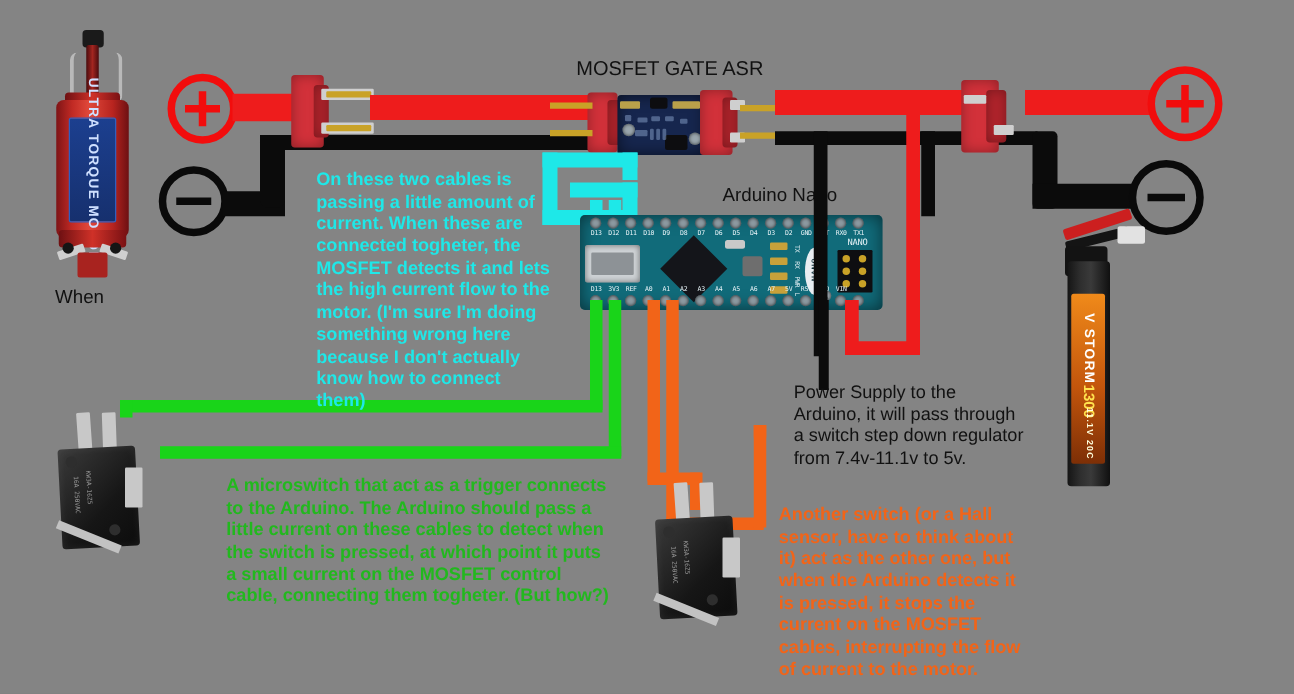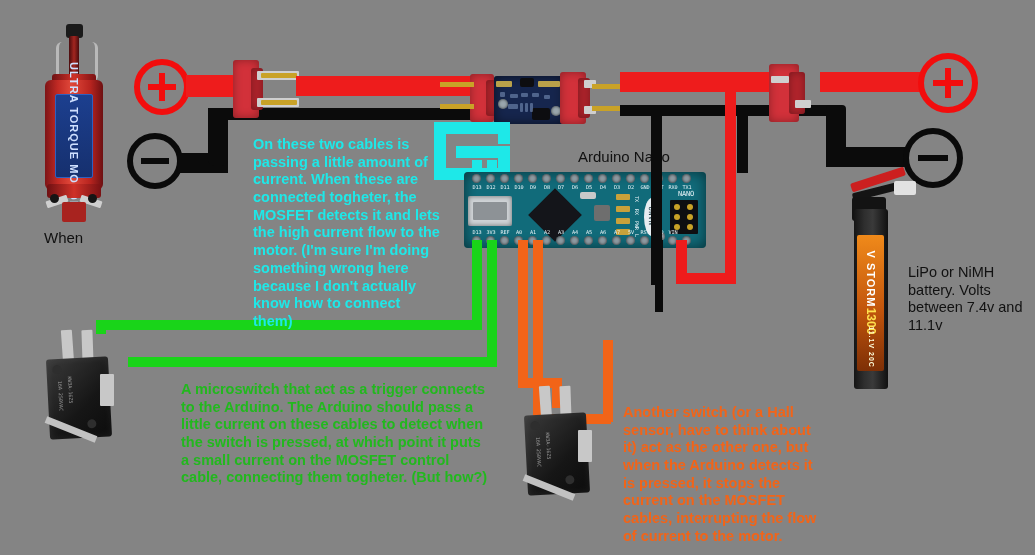--- a/index.html
+++ b/index.html
@@ -140,20 +140,21 @@
     <div class="body" style="left:6px;top:0px;width:26px;height:58px;"></div>
     <div class="body dark" style="left:24px;top:8px;width:12px;height:42px;"></div>
     <div class="tabw" style="left:30px;top:11px;width:42px;height:9px;"></div>
     <div class="tab" style="left:34px;top:13px;width:36px;height:5px;"></div>
     <div class="tabw" style="left:30px;top:38px;width:42px;height:9px;"></div>
     <div class="tab" style="left:34px;top:40px;width:36px;height:5px;"></div>
   </div>
 
   <div class="wire" style="left:296px;top:76px;width:182px;height:20px;background:#ee1c1c;"></div>
 
+  <div class="label-black" style="left:461px;top:47px;font-size:16px;">MOSFET GATE ASR</div>
 
   <div class="abs" style="left:468px;top:72px;width:128px;height:56px;">
 
     <div class="deans" style="left:0px;top:2px;width:34px;height:50px;">
       <div class="body" style="left:2px;top:0px;width:24px;height:48px;"></div>
       <div class="body dark" style="left:18px;top:6px;width:12px;height:36px;"></div>
     </div>
 
     <div class="mosfet-pcb" style="left:26px;top:4px;width:70px;height:48px;">
       <div class="pad" style="left:2px;top:5px;width:16px;height:6px;"></div>
@@ -354,22 +355,22 @@
     <div class="jst" style="left:48px;top:6px;width:22px;height:14px;"></div>
     <div class="abs" style="left:6px;top:22px;width:34px;height:24px;background:#131313;border-radius:3px;"></div>
     <div class="batt" style="left:8px;top:34px;width:34px;height:180px;"></div>
     <div class="batt-lab" style="left:11px;top:60px;width:27px;height:136px;">
       <div class="t" style="top:32%;">V STORM</div>
       <div class="c" style="top:58%;">1300</div>
       <div class="t" style="top:82%;font-size:7px;color:#ffd;">11.1V 20C</div>
     </div>
   </div>
 
-  <div class="note black" style="left:908px;top:264px;width:118px;">LiPo or NiMH battery. Volts between 7.4v and 11.1v</div>
-
+
+  <div class="note black" style="left:635px;top:306px;width:185px;">Power Supply to the Arduino, it will pass through a switch step down regulator from 7.4v-11.1v to 5v.</div>
 
   <div class="note cyan" style="left:253px;top:136px;width:190px;">On these two cables is passing a little amount of current. When these are connected togheter, the MOSFET detects it and lets the high current flow to the motor. (I'm sure I'm doing something wrong here because I don't actually know how to connect them)</div>
 
   <div class="msw" style="left:38px;top:330px;width:106px;height:122px;">
     <div class="term" style="left:24px;top:0px;width:11px;height:34px;transform:rotate(-4deg);"></div>
     <div class="term" style="left:44px;top:0px;width:11px;height:34px;transform:rotate(-2deg);"></div>
     <div class="case" style="left:10px;top:28px;width:62px;height:80px;transform:rotate(-3deg);">
       <div class="hl" style="left:6px;top:6px;width:9px;height:9px;"></div>
       <div class="hl" style="left:38px;top:62px;width:9px;height:9px;"></div>
       <div class="txt" style="left:26px;top:18px;">KW3A-16Z5</div>

